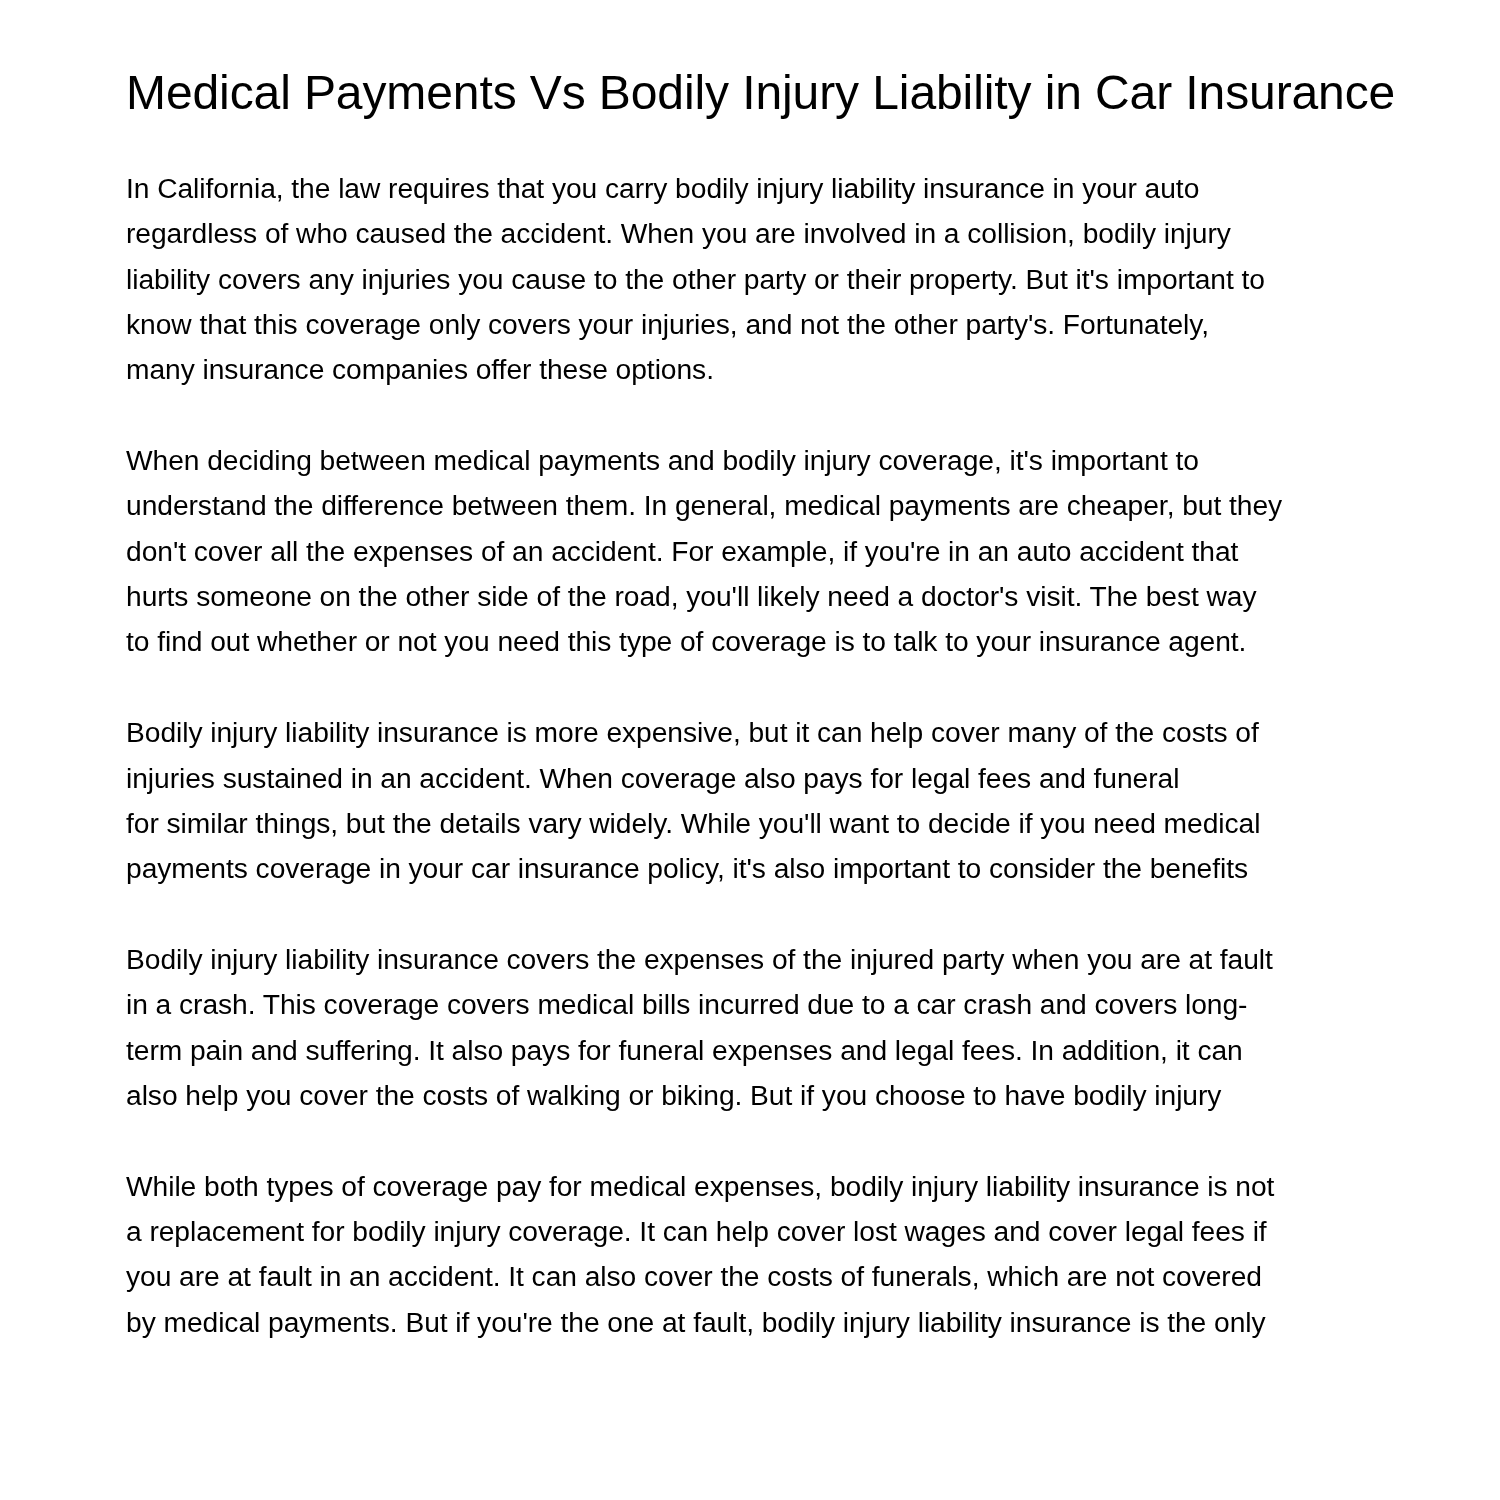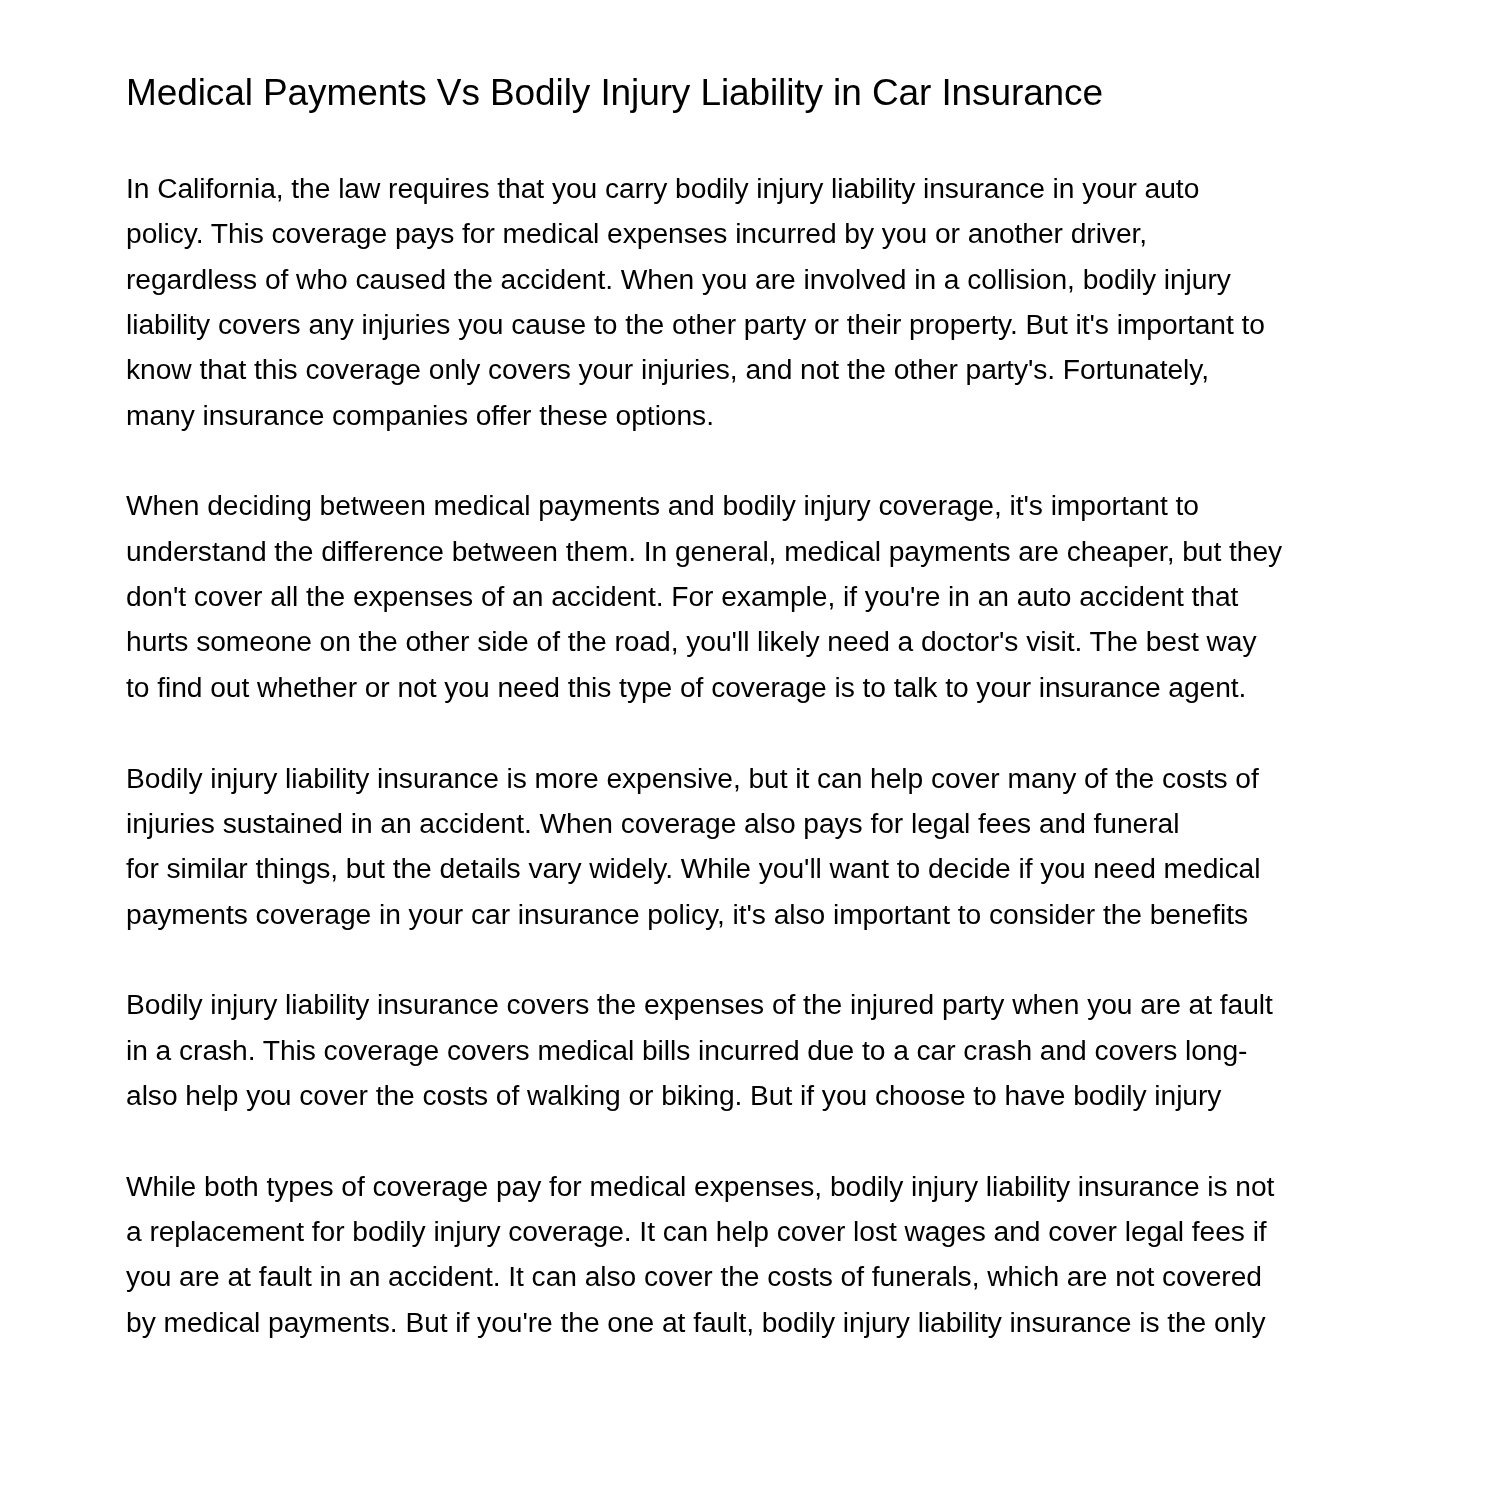--- a/index.html
+++ b/index.html
@@ -22,21 +22,21 @@
       width: 1500px;
       height: 1500px;
       overflow: hidden;
       background: #ffffff;
     }
     .title {
       position: absolute;
       left: 126px;
       top: 66px;
       margin: 0;
-      font-size: 37px;
+      font-size: 48px;
       font-weight: normal;
       line-height: 54px;
       white-space: nowrap;
       letter-spacing: -0.1px;
     }
     .body-text {
       position: absolute;
       left: 126px;
       top: 166px;
       width: 1260px;
@@ -56,21 +56,20 @@
 </head>
 <body>
 
 <div class="page">
   <h1 class="title">Medical Payments Vs Bodily Injury Liability in Car Insurance</h1>
 
   <div class="body-text">
 
     <p class="para">
       <span class="line">In California, the law requires that you carry bodily injury liability insurance in your auto</span>
-      <span class="line">policy. This coverage pays for medical expenses incurred by you or another driver,</span>
       <span class="line">regardless of who caused the accident. When you are involved in a collision, bodily injury</span>
       <span class="line">liability covers any injuries you cause to the other party or their property. But it's important to</span>
       <span class="line">know that this coverage only covers your injuries, and not the other party's. Fortunately,</span>
       <span class="line">many insurance companies offer these options.</span>
     </p>
 
     <p class="para">
       <span class="line">When deciding between medical payments and bodily injury coverage, it's important to</span>
       <span class="line">understand the difference between them. In general, medical payments are cheaper, but they</span>
       <span class="line">don't cover all the expenses of an accident. For example, if you're in an auto accident that</span>
@@ -81,20 +80,21 @@
     <p class="para">
       <span class="line">Bodily injury liability insurance is more expensive, but it can help cover many of the costs of</span>
       <span class="line">injuries sustained in an accident. When coverage also pays for legal fees and funeral</span>
       <span class="line">for similar things, but the details vary widely. While you'll want to decide if you need medical</span>
       <span class="line">payments coverage in your car insurance policy, it's also important to consider the benefits</span>
     </p>
 
     <p class="para">
       <span class="line">Bodily injury liability insurance covers the expenses of the injured party when you are at fault</span>
       <span class="line">in a crash. This coverage covers medical bills incurred due to a car crash and covers long-</span>
+      <span class="line">term pain and suffering. It also pays for funeral expenses and legal fees. In addition, it can</span>
       <span class="line">also help you cover the costs of walking or biking. But if you choose to have bodily injury</span>
     </p>
 
     <p class="para">
       <span class="line">While both types of coverage pay for medical expenses, bodily injury liability insurance is not</span>
       <span class="line">a replacement for bodily injury coverage. It can help cover lost wages and cover legal fees if</span>
       <span class="line">you are at fault in an accident. It can also cover the costs of funerals, which are not covered</span>
       <span class="line">by medical payments. But if you're the one at fault, bodily injury liability insurance is the only</span>
     </p>
 

